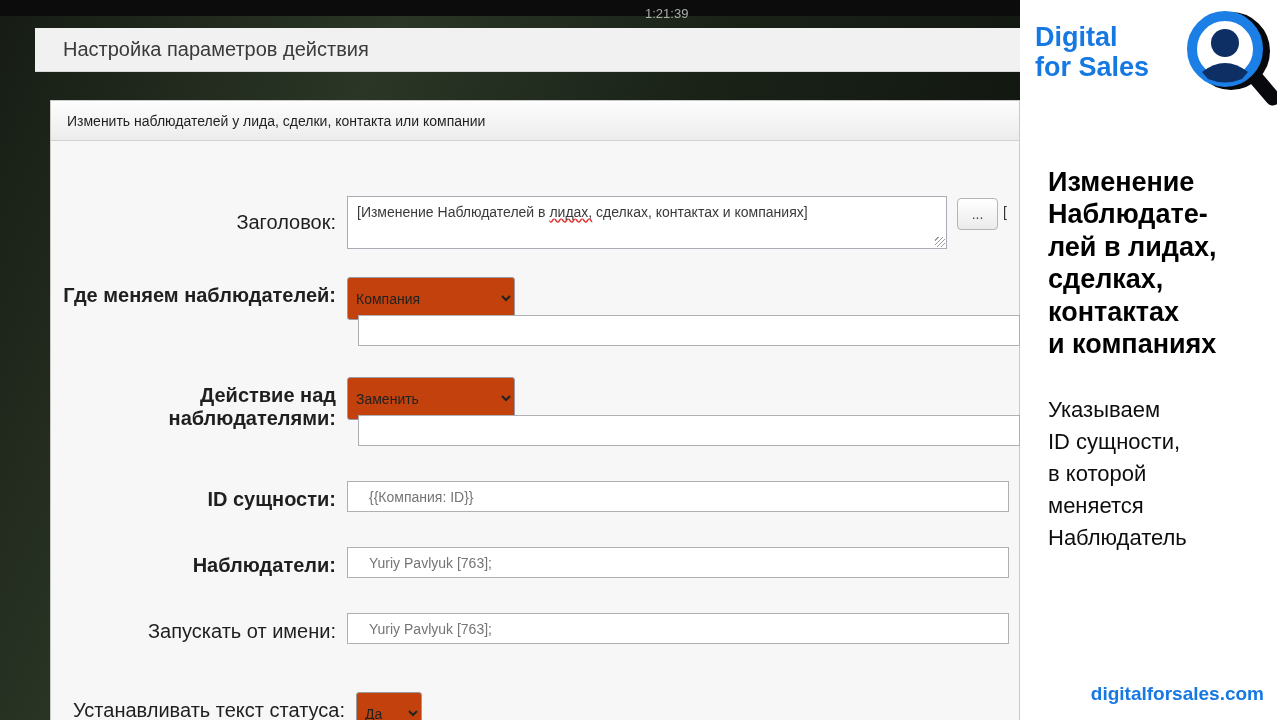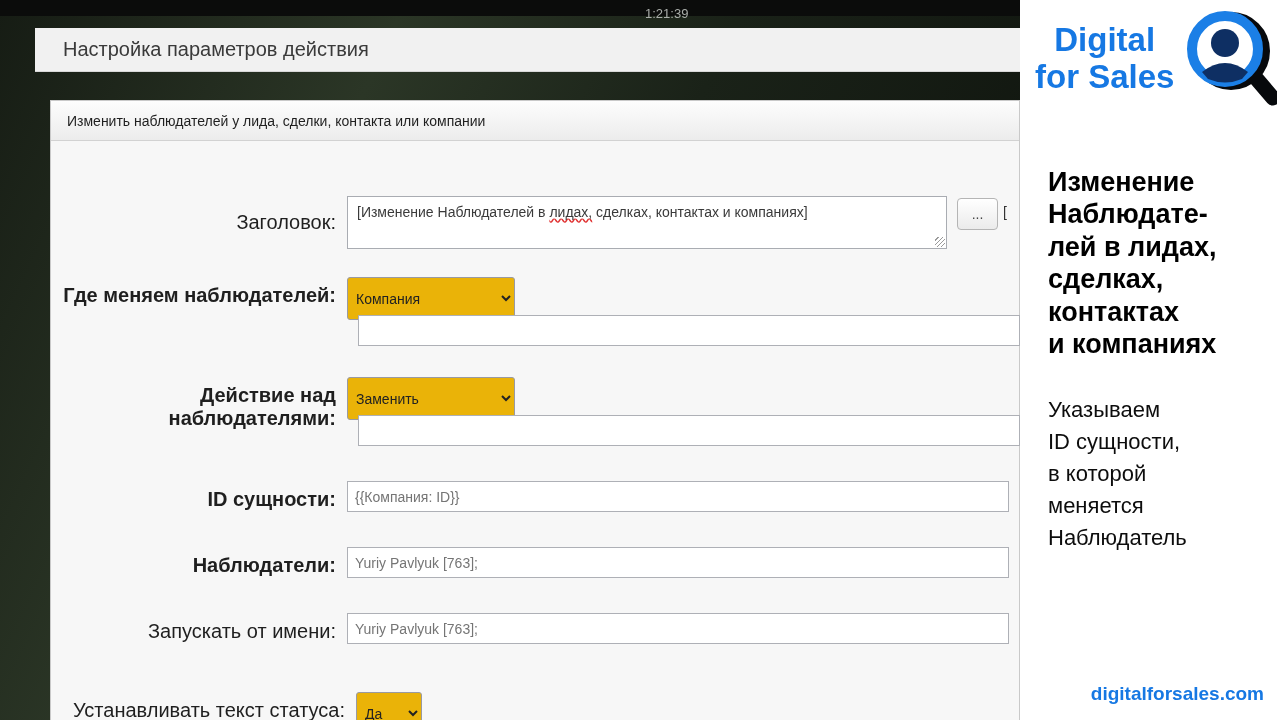--- a/index.html
+++ b/index.html
@@ -43,33 +43,33 @@
   .misspell { text-decoration:underline wavy #e03131; text-decoration-skip-ink:none; }
   .grip { position:absolute; right:1px; bottom:1px; width:10px; height:10px;
     background:repeating-linear-gradient(135deg,transparent 0 2px,#9a9a9a 2px 3px); cursor:nwse-resize; }
 
   .btn-more { margin-left:10px; margin-top:2px; width:41px; height:32px; border:1px solid #b5b5b5;
     border-radius:4px; background:linear-gradient(#ffffff,#ebebeb); font-size:14px; color:#444;
     font-family:inherit; cursor:pointer; }
   .bracket { margin-left:5px; padding-top:8px; font-size:14px; color:#333; }
 
   select.sel { height:43px; font-size:14px; color:#222; border:1px solid #999aa2; border-radius:3px;
-    background:#eab308; padding:0 4px; font-family:inherit; }
+    background:#c2410c; padding:0 4px; font-family:inherit; }
   select.wide { width:168px; }
   select.small { width:66px; }
 
   input.txt { height:31px; width:662px; border:1px solid #aeb0b6; background:#fff; font-size:14px;
-    color:#757575; padding:0 7px; font-family:inherit; }
+    color:#757575; padding:0 21px; font-family:inherit; }
   .sub-input { position:absolute; left:307px; }
   .sub1 { top:214px; } .sub2 { top:314px; }
 
   
   .sidebar { position:absolute; left:1020px; top:0; width:260px; height:720px; background:#fff; z-index:5; }
-  .brand { position:absolute; left:15px; top:22px; font-size:33px; font-weight:bold; color:#1678e3;
-    line-height:1.12; white-space:pre-line;text-align:center; }
+  .brand { position:absolute; left:15px; top:22px; font-size:27px; font-weight:bold; color:#1678e3;
+    line-height:1.12; white-space:pre-line; }
   .logo { position:absolute; right:3px; top:5px; }
   .heading { position:absolute; left:28px; top:166px; font-size:27px; font-weight:bold; color:#000;
     line-height:1.2; white-space:pre-line; }
   .subtext { position:absolute; left:28px; top:394px; font-size:22px; color:#0d0d0d;
     line-height:1.45; white-space:pre-line; }
   .website { position:absolute; right:16px; bottom:15px; font-size:19px; font-weight:bold; color:#1678e3; }
 </style>
 </head>
 <body>
 

